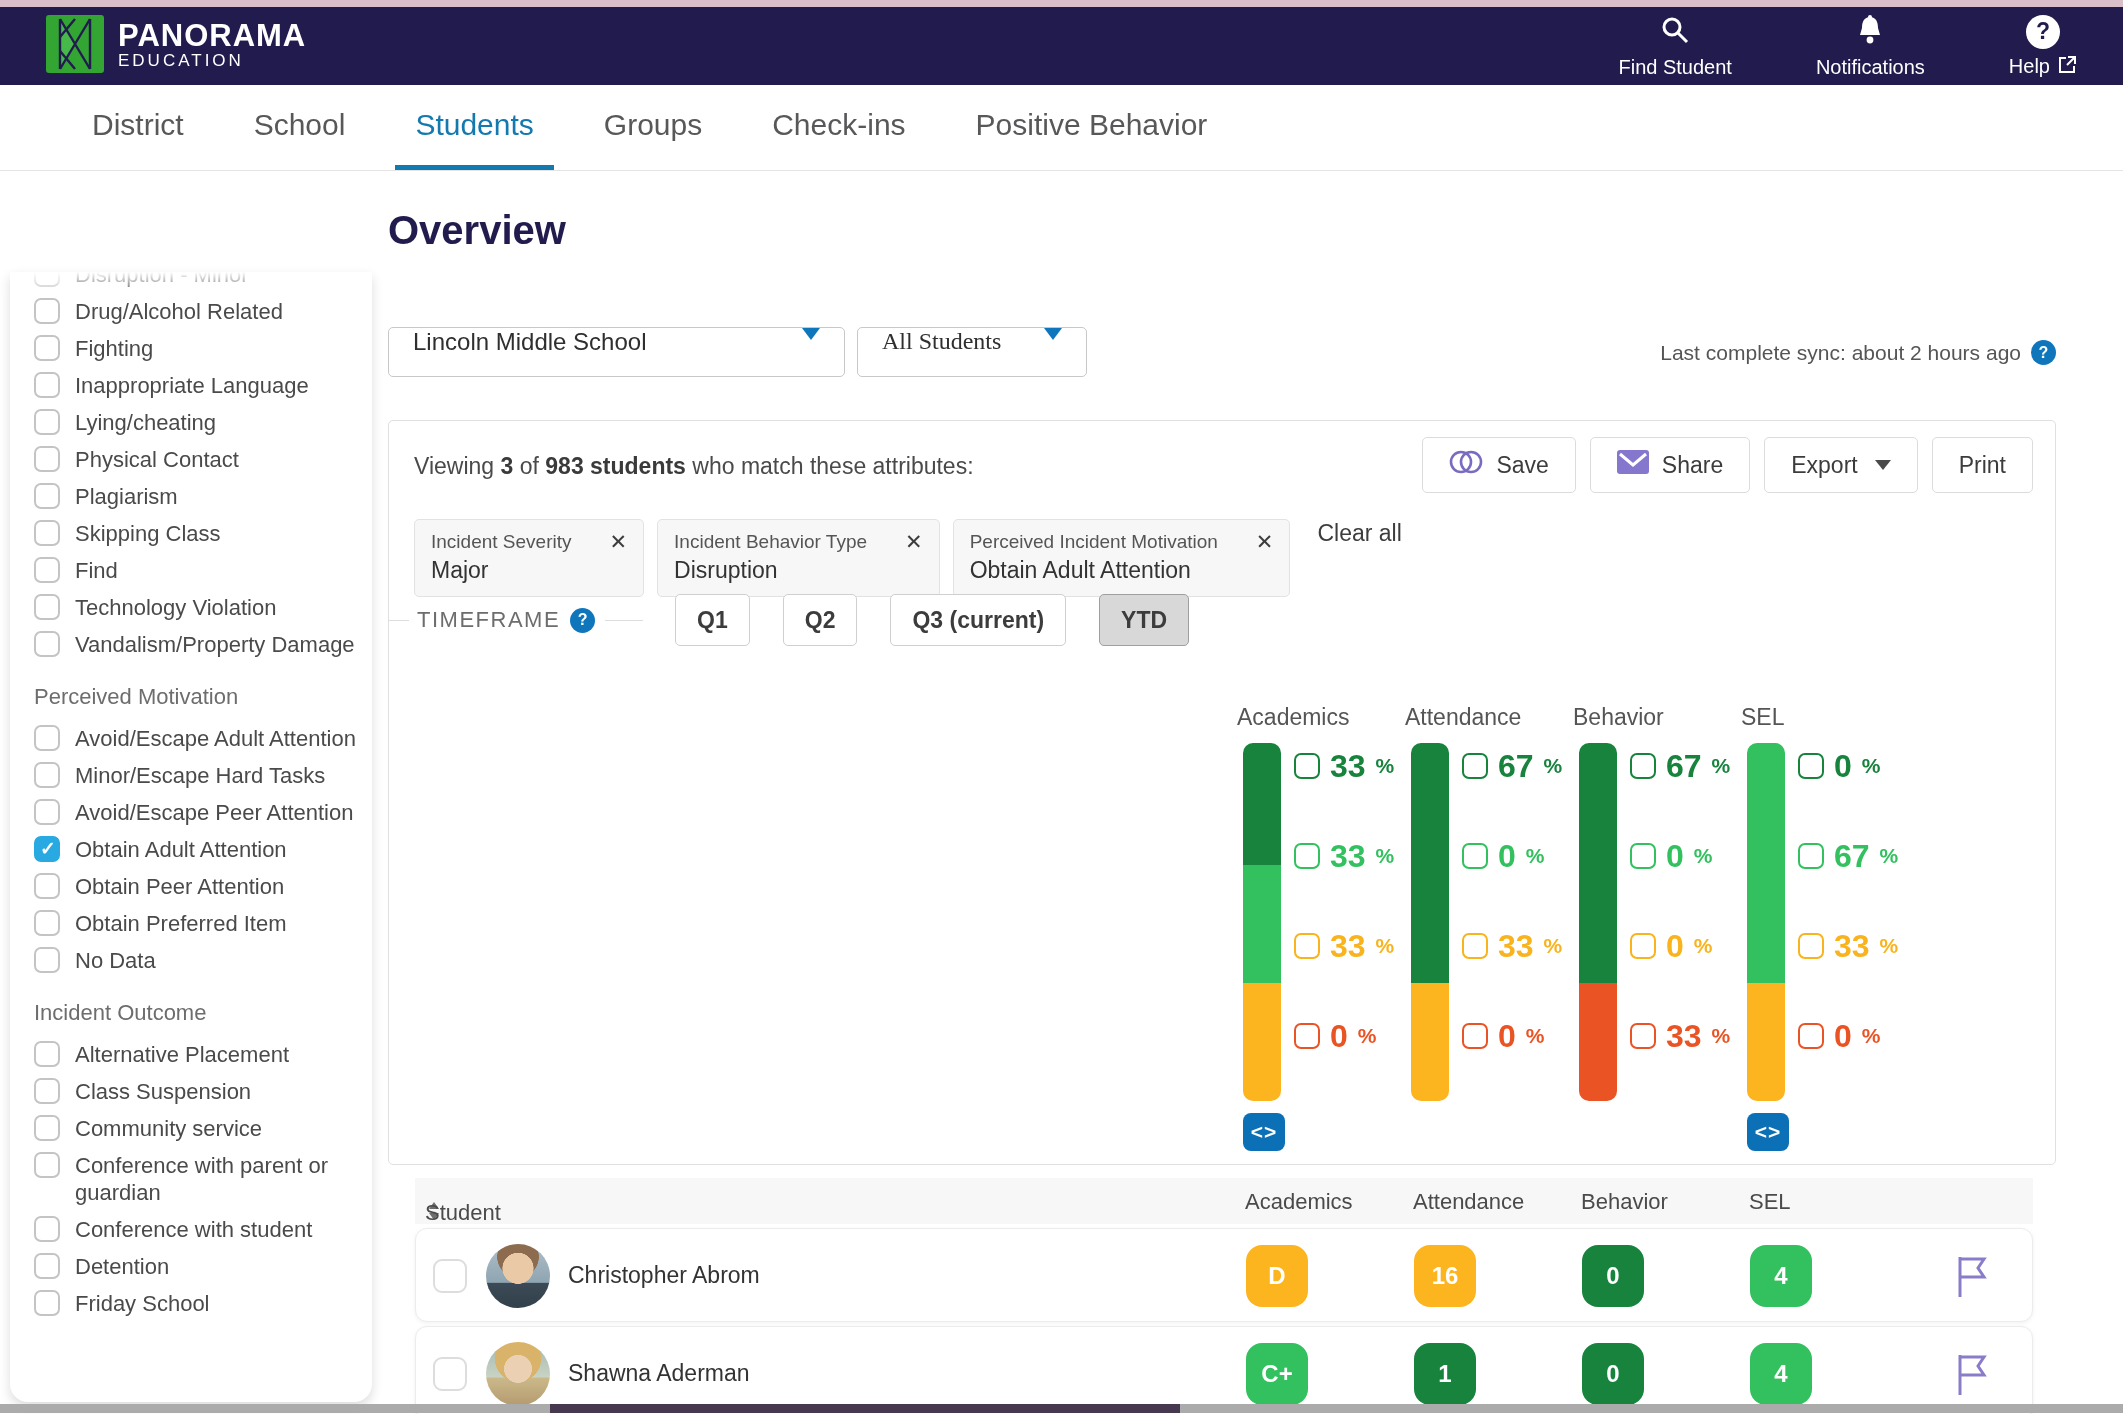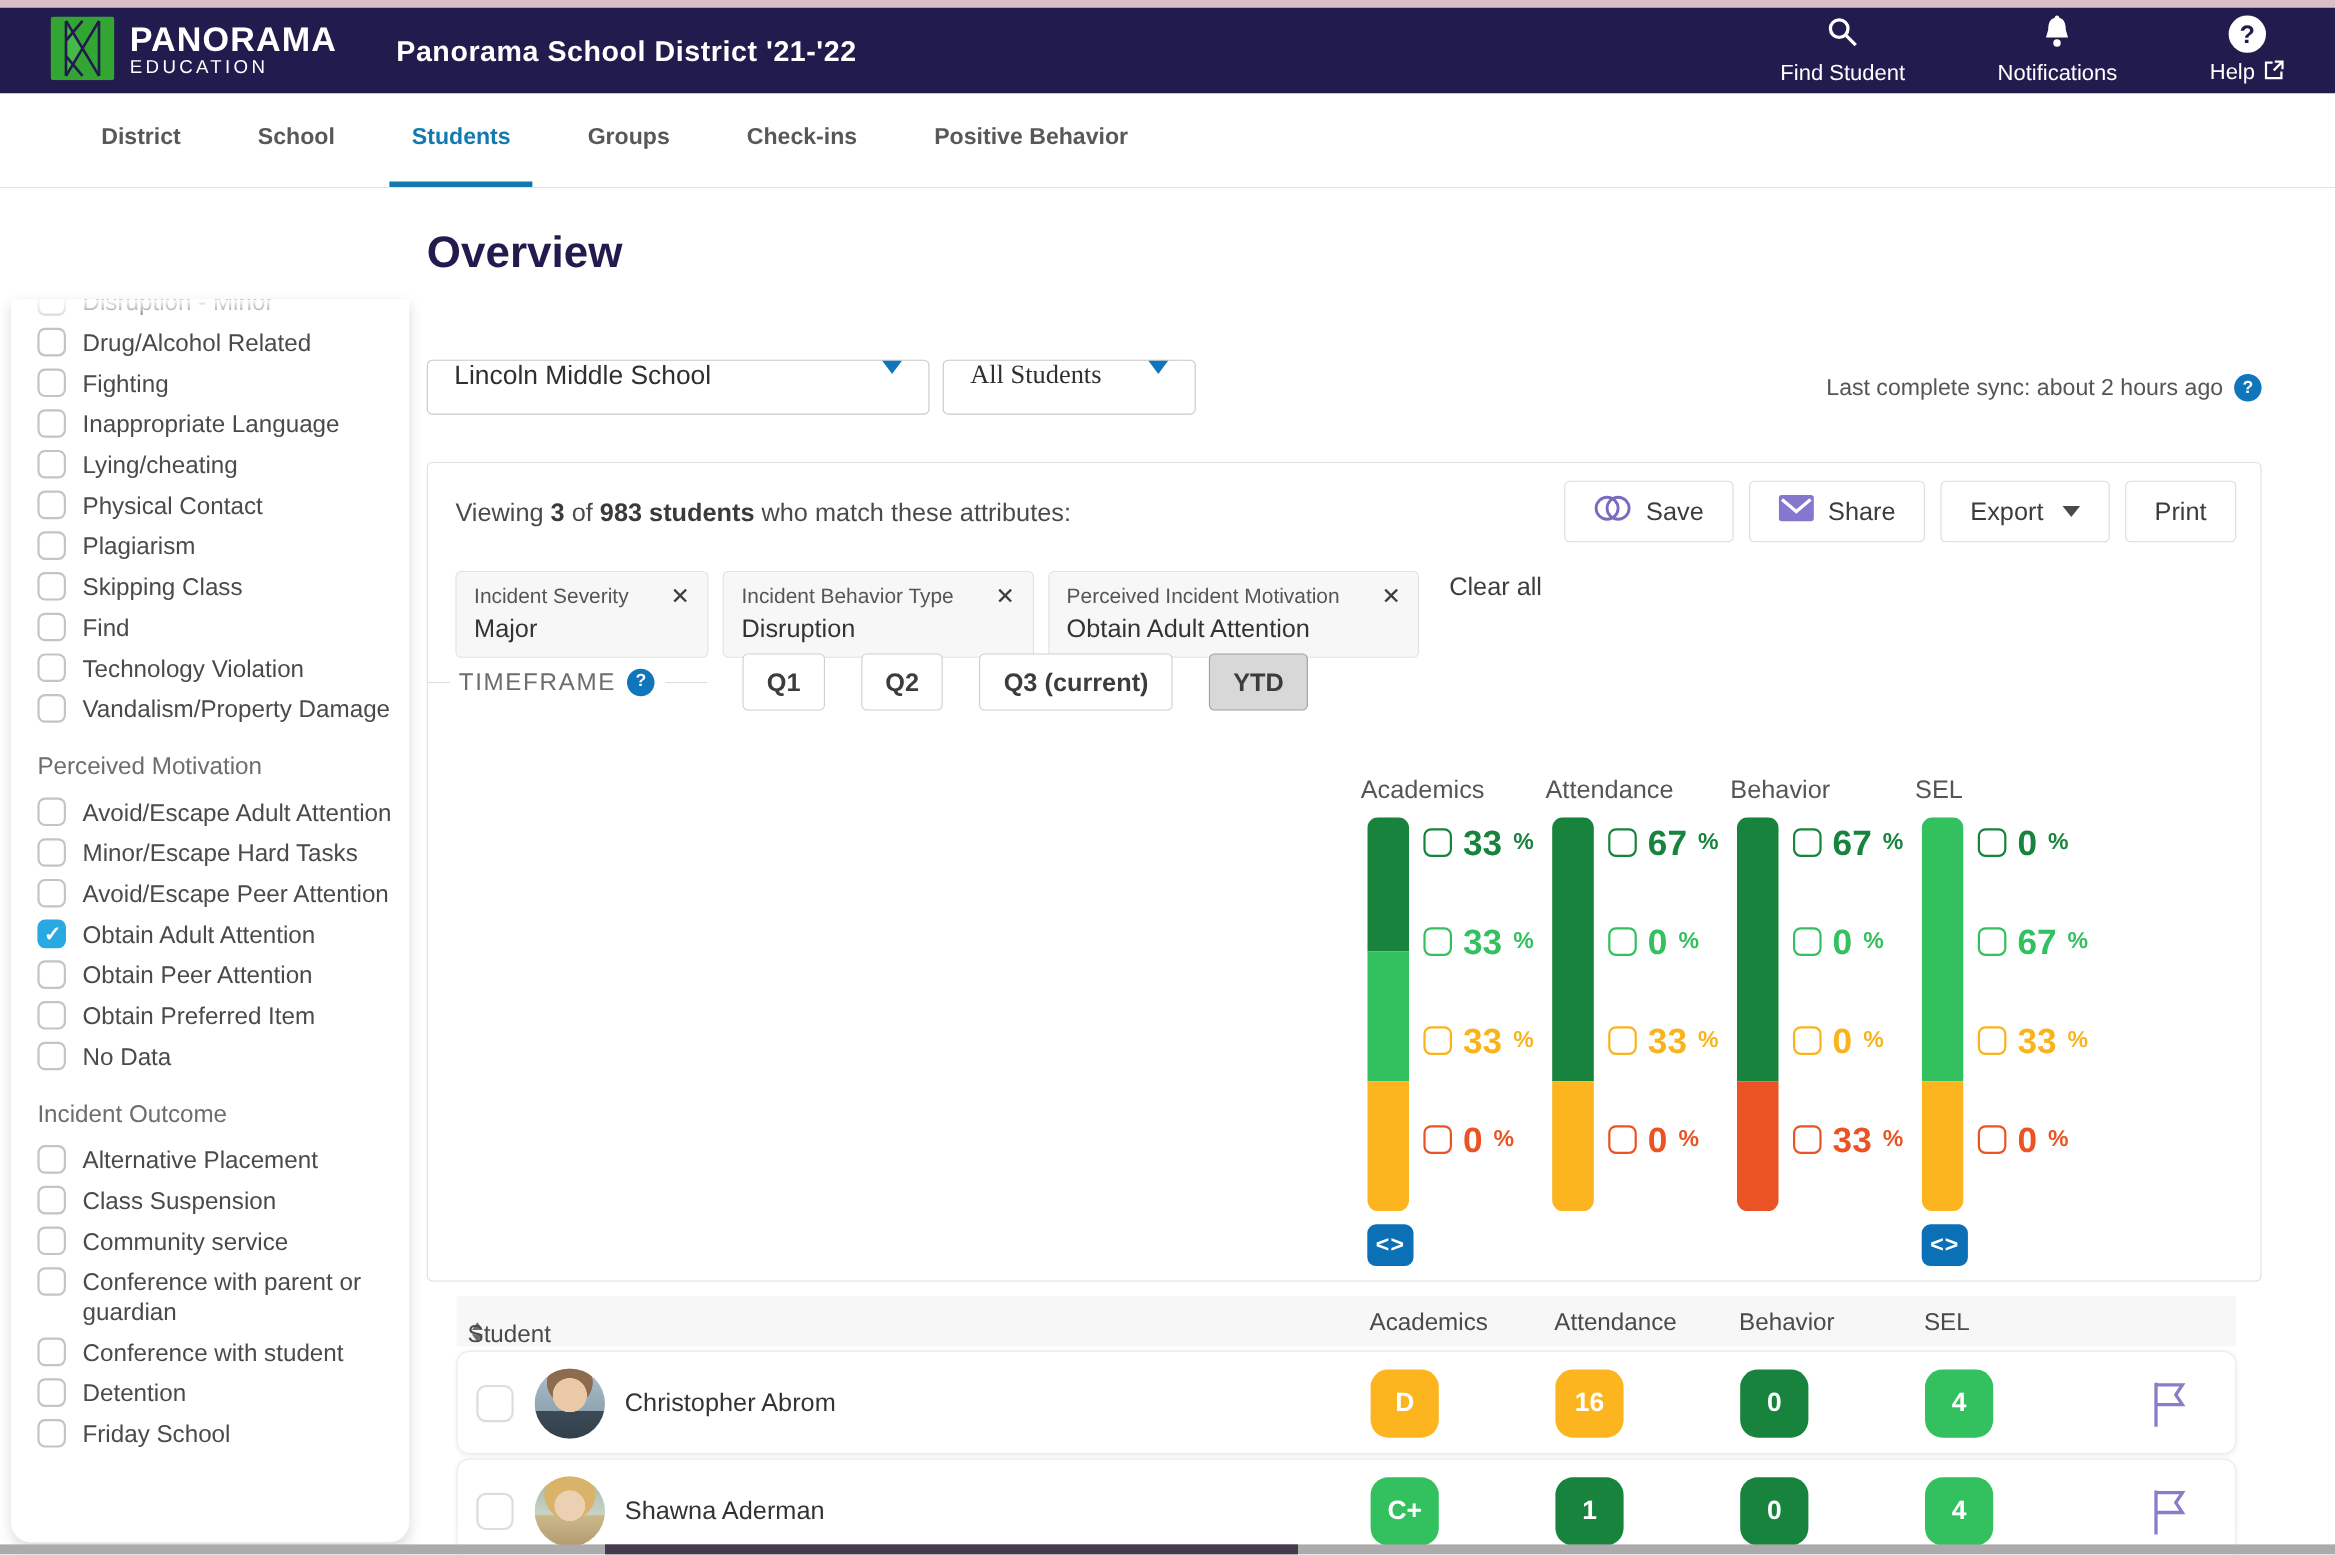--- a/index.html
+++ b/index.html
@@ -16,21 +16,21 @@
   .nav-title { margin-left:54px; color:#fff; font-size:26px; font-weight:700; letter-spacing:.5px; }
   .nav-actions { margin-left:auto; display:flex; gap:84px; align-items:flex-end; }
   .nav-action { display:flex; flex-direction:column; align-items:center; gap:6px; color:#fff; cursor:pointer; }
   .nav-action .lbl { font-size:20px; display:flex; align-items:center; gap:8px; }
   .q-circle { width:34px; height:34px; background:#fff; color:#221c4e; border-radius:50%;
               display:flex; align-items:center; justify-content:center; font-size:23px; font-weight:700; }
 
   
   .tabbar { position:absolute; left:0; top:85px; width:2123px; height:86px; background:#fff;
             border-bottom:1px solid #e4e4e4; display:flex; align-items:stretch; padding-left:72px; }
-  .tab { display:flex; align-items:center; padding:0 20px; margin-right:30px; font-size:21px; font-weight:700;
+  .tab { display:flex; align-items:center; padding:0 20px; margin-right:30px; font-size:30px; font-weight:400;
          color:#58585a; border-bottom:5px solid transparent; cursor:pointer; }
   .tab.active { color:#1379ae; border-bottom-color:#1379ae; }
 
   .page-title { position:absolute; left:388px; top:208px; font-size:40px; font-weight:700; color:#221c4e; }
 
   
   .sidebar { position:absolute; left:10px; top:272px; width:362px; height:1130px; background:#fff;
              border-radius:0 0 18px 18px; box-shadow:0 5px 12px rgba(0,0,0,.14); overflow:hidden;
              padding:0 10px 14px 24px; }
   .sidebar-fade { position:absolute; left:0; top:0; width:100%; height:24px; z-index:2;
@@ -144,21 +144,20 @@
             <path d="M14 4 V54 M44 4 V54"></path>
             <path d="M14 22 L29 4 M14 36 L29 54"></path>
           </g>
         </svg>
       </span>
       <span class="logo-text">
         <div class="l1">PANORAMA</div>
         <div class="l2">EDUCATION</div>
       </span>
     </div>
-    <div class="nav-title">Panorama School District '21-'22</div>
     <div class="nav-actions">
       <div class="nav-action">
         <span>
           <svg width="32" height="32" viewBox="0 0 32 32" fill="none" stroke="#fff" stroke-width="3">
             <circle cx="13" cy="13" r="8"></circle>
               <line x1="19" y1="19" x2="28" y2="28"></line>
           </svg>
         </span>
         <span class="lbl">Find Student</span>
       </div>

